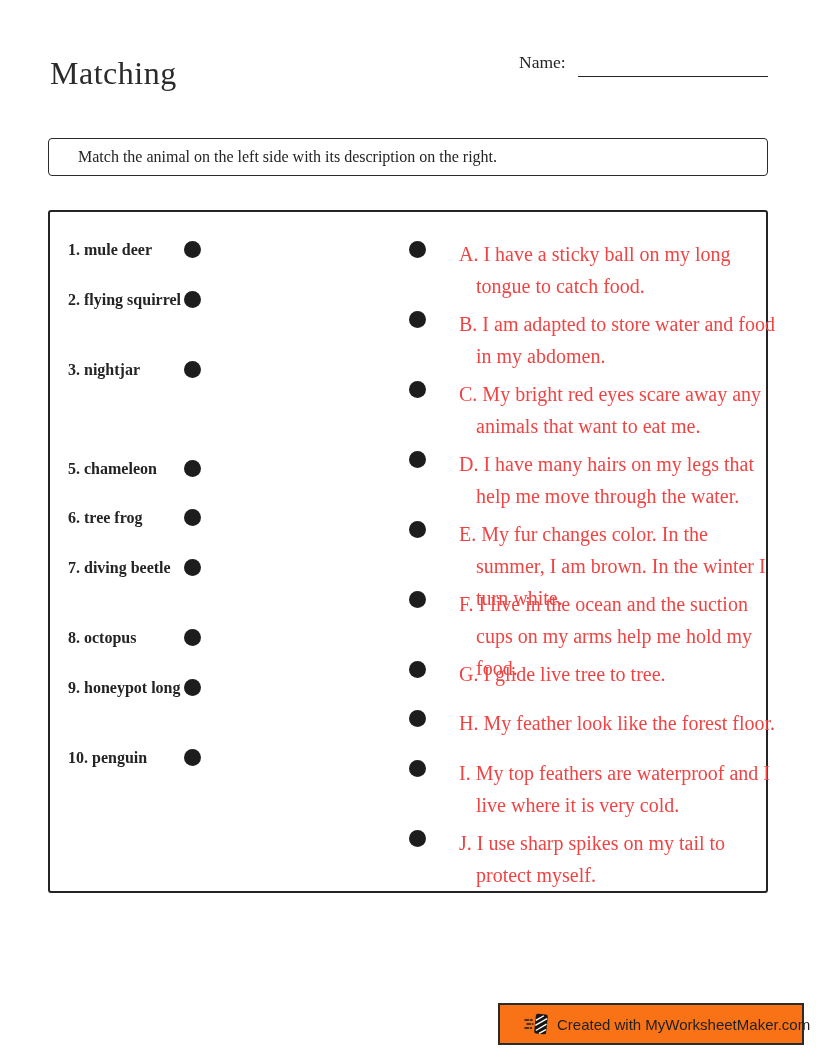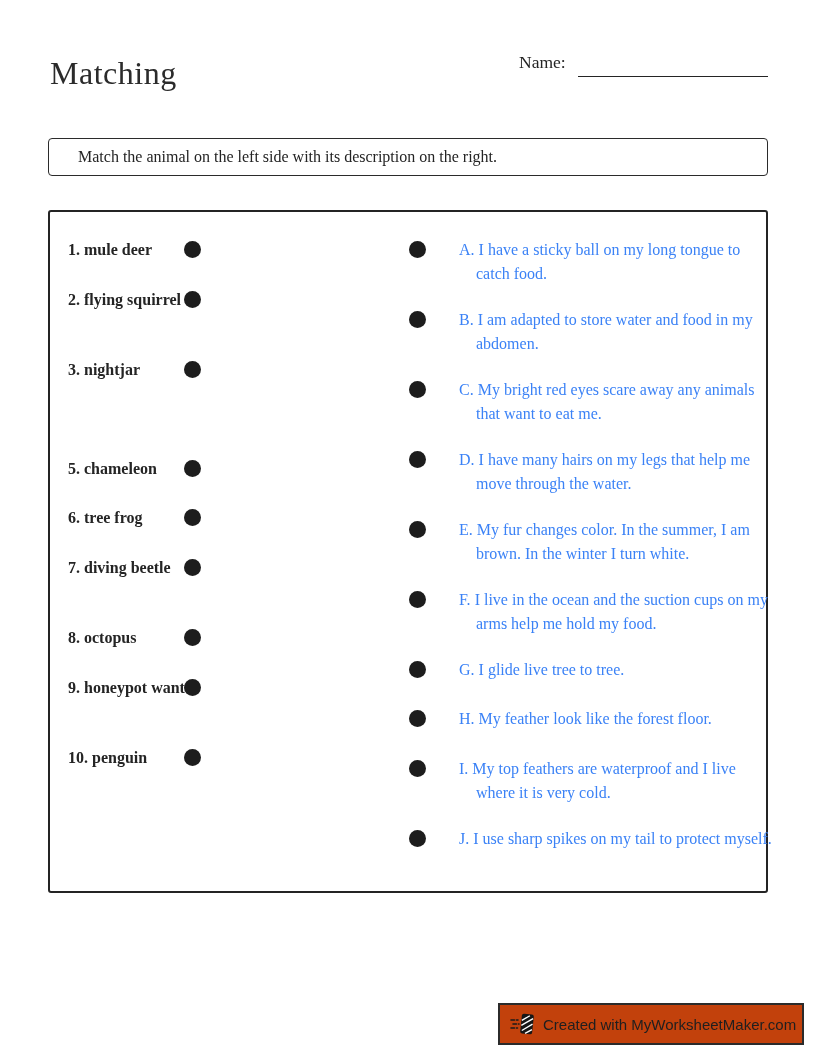--- a/index.html
+++ b/index.html
@@ -80,25 +80,25 @@
     font-size: 16px;
     line-height: 23px;
     padding-left: 17px;
     text-indent: -17px;
     color: #242424;
     font-weight: bold;
   }
   .r-text {
     margin: 0 0 0 50px;
     width: 302px;
-    font-size: 16px;
-    line-height: 24px;
+    font-size: 20px;
+    line-height: 32px;
     padding-left: 17px;
     text-indent: -17px;
-    color: #3b82f6;
+    color: #ef4444;
   }
   .dot {
     position: absolute;
     top: 3px;
     width: 17px;
     height: 17px;
     border-radius: 50%;
     background: #1d1d1d;
   }
   .l-row .dot { left: 116px; }
@@ -108,23 +108,23 @@
   .credit-box {
     position: absolute;
     left: 498px;
     top: 1003px;
     width: 306px;
     height: 42px;
     box-sizing: border-box;
     border: 2px solid #2b2b2b;
     display: flex;
     align-items: center;
-    padding: 0 10px;
+    padding: 0 24px;
     gap: 7px;
-    background: #c2410c;
+    background: #f97316;
   }
   .credit-box .credit-text {
     font-family: "Liberation Sans", sans-serif;
     font-size: 15px;
     color: #1f1f1f;
     white-space: nowrap;
   }
   .logo-icon { flex: 0 0 auto; }
 </style>
 </head>
@@ -167,21 +167,21 @@
     </div>
     <div class="l-row" style="top:344px">
       <p class="l-text"><span>7.</span> <span>diving beetle</span></p>
       <span class="dot"></span>
     </div>
     <div class="l-row" style="top:414px">
       <p class="l-text"><span>8.</span> <span>octopus</span></p>
       <span class="dot"></span>
     </div>
     <div class="l-row" style="top:464px">
-      <p class="l-text"><span>9.</span> <span>honeypot want</span></p>
+      <p class="l-text"><span>9.</span> <span>honeypot long</span></p>
       <span class="dot"></span>
     </div>
     <div class="l-row" style="top:534px">
       <p class="l-text"><span>10.</span> <span>penguin</span></p>
       <span class="dot"></span>
     </div>
 
     <div class="r-row" style="top:26px">
       <span class="dot"></span>
       <p class="r-text"><span>A.</span> <span>I have a sticky ball on my long tongue to catch food.</span></p>

